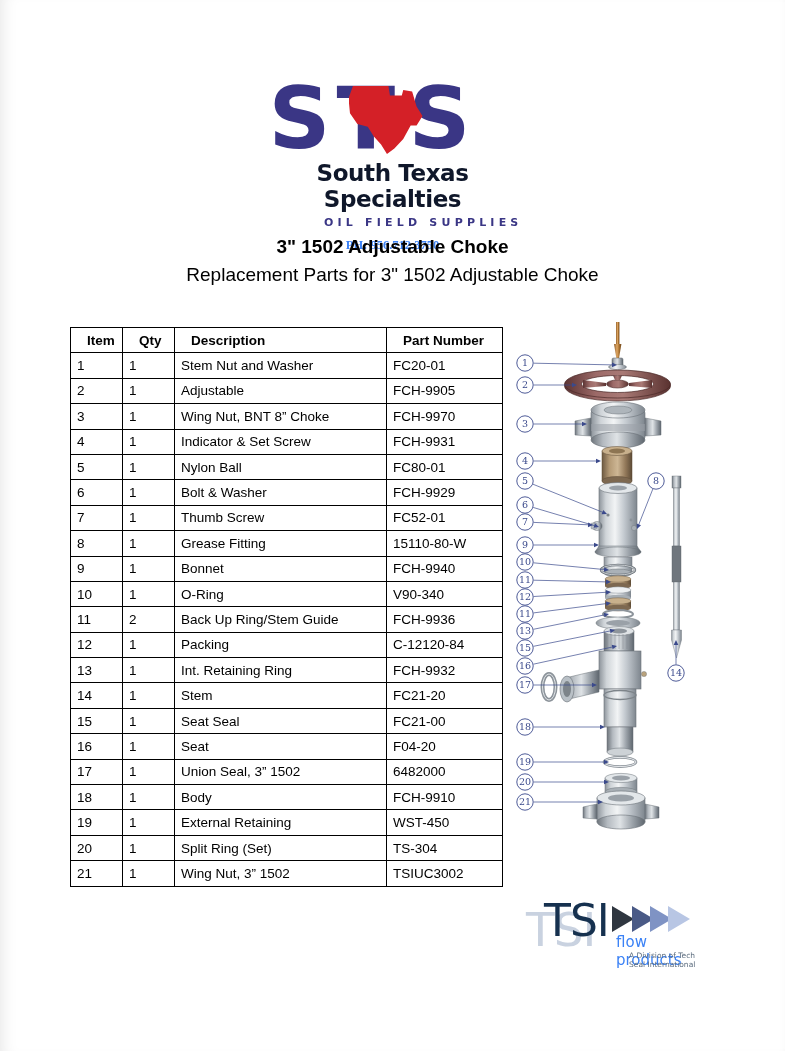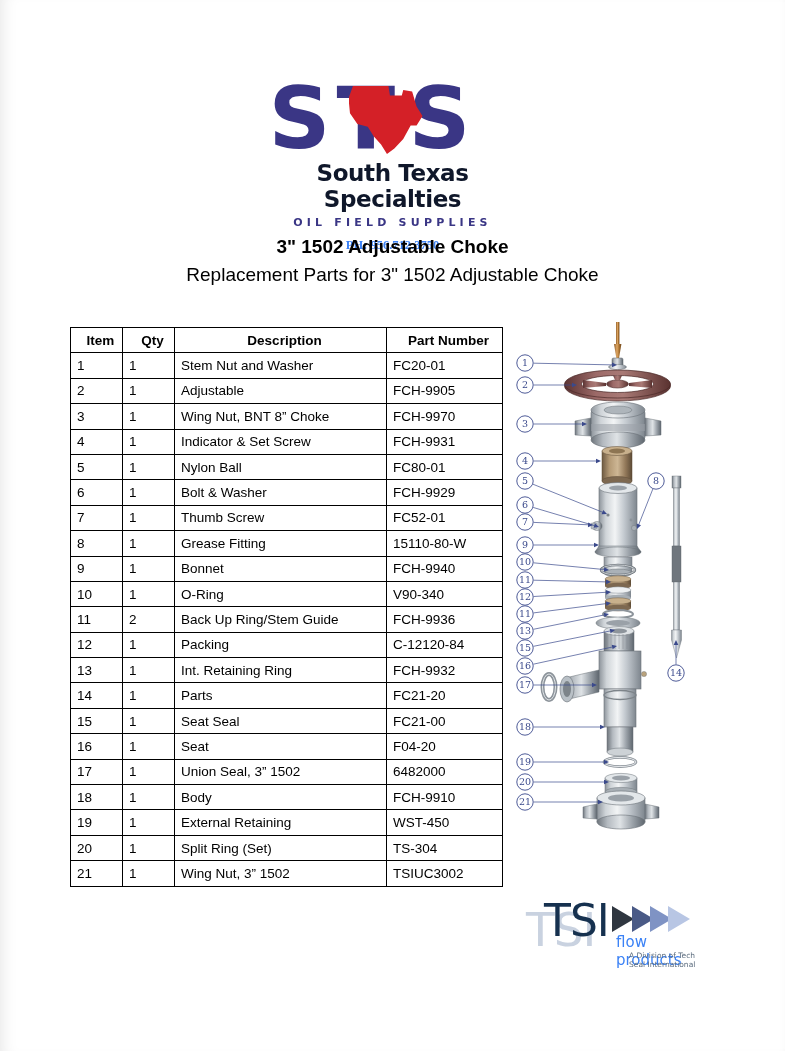--- a/index.html
+++ b/index.html
@@ -78,20 +78,21 @@
     margin-top: 2px;
     letter-spacing: -0.4px;
   }
   .company-sub {
     font-family: "DejaVu Sans", sans-serif;
     font-weight: bold;
     font-size: 11px;
     color: #3a3685;
     letter-spacing: 4.2px;
     margin-top: 4px;
+    text-align: right;
   }
   .phone {
     font-family: Liberation Serif, serif;
     font-weight: bold;
     font-size: 12.5px;
     color: #3b82f6;
     margin-top: 9px;
   }
 
   
@@ -131,22 +132,22 @@
     font-size: 13.5px;
     height: 24.4px;
     padding: 0 0 0 6px;
     font-family: "Liberation Sans", sans-serif;
     vertical-align: middle;
     white-space: nowrap;
     overflow: hidden;
   }
   .parts-table th {
     font-weight: bold;
-    text-align: center;
-    padding-left: 8px;
+    text-align: left;
+    padding-left: 16px;
   }
   .col-item { width: 52px; }
   .col-qty  { width: 52px; }
   .col-desc { width: 212px; }
   .col-part { width: 116px; }
 
   
   .diagram {
     position: absolute;
     left: 505px;
@@ -315,21 +316,21 @@
         </tr>
         <tr>
           <td>13</td>
           <td>1</td>
           <td>Int. Retaining Ring</td>
           <td>FCH-9932</td>
         </tr>
         <tr>
           <td>14</td>
           <td>1</td>
-          <td>Parts</td>
+          <td>Stem</td>
           <td>FC21-20</td>
         </tr>
         <tr>
           <td>15</td>
           <td>1</td>
           <td>Seat Seal</td>
           <td>FC21-00</td>
         </tr>
         <tr>
           <td>16</td>

